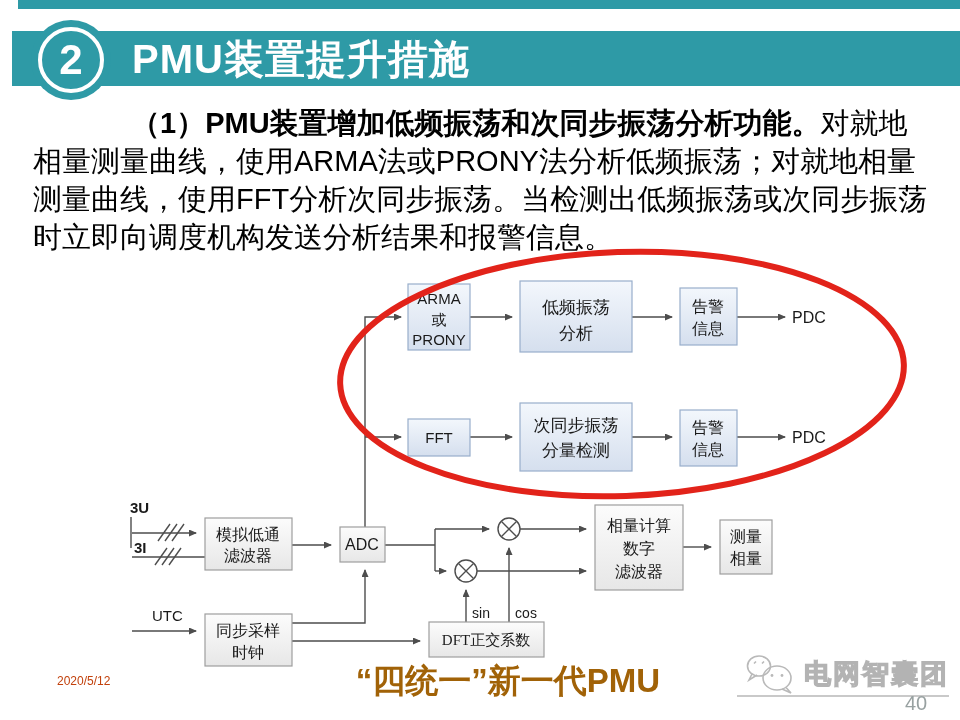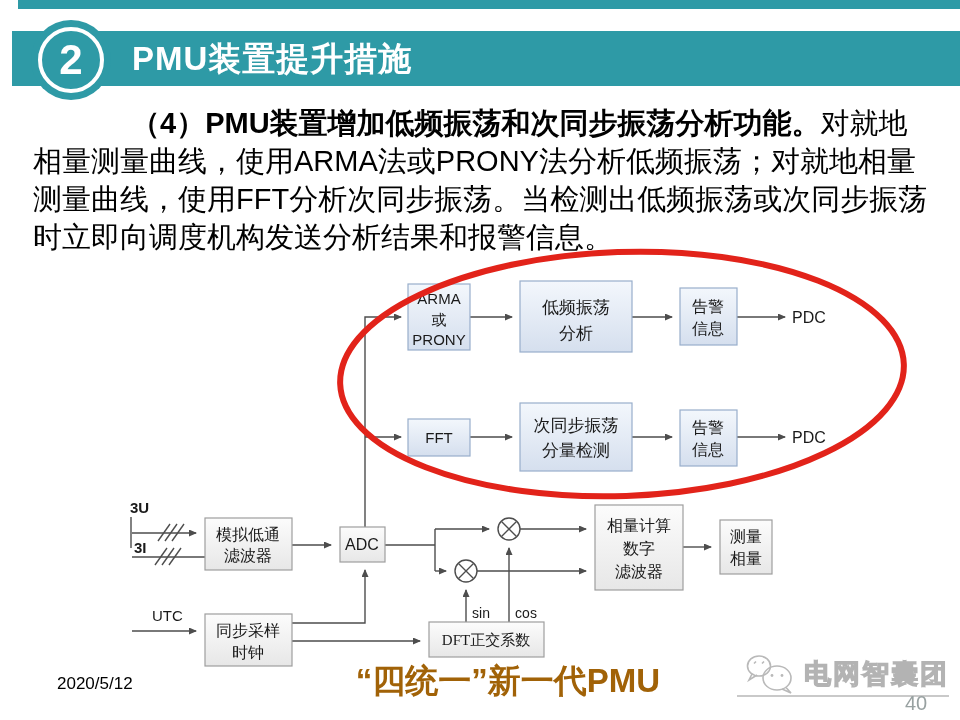--- a/index.html
+++ b/index.html
@@ -5,21 +5,21 @@
   html,body{margin:0;padding:0;}
   body{
     width:960px;height:720px;position:relative;background:#ffffff;overflow:hidden;
     font-family:"Liberation Sans", sans-serif;
   }
   
   .top-strip{position:absolute;left:18px;right:0;top:0;height:9px;background:#2e9aa6;}
   .header-bar{position:absolute;left:12px;right:0;top:31px;height:55px;background:#2e9aa6;}
   .header-title{
     position:absolute;left:120px;top:50%;transform:translateY(-50%);
-    color:#ffffff;font-size:33px;font-weight:bold;letter-spacing:1px;white-space:nowrap;
+    color:#ffffff;font-size:40px;font-weight:bold;letter-spacing:1px;white-space:nowrap;
   }
   .badge{position:absolute;left:31px;top:20px;width:80px;height:80px;border-radius:50%;background:#2e9aa6;}
   .badge-ring{position:absolute;left:7px;top:7px;right:7px;bottom:7px;border:4px solid #ffffff;border-radius:50%;}
   .badge-number{
     position:absolute;left:0;top:0;width:100%;height:100%;display:flex;align-items:center;justify-content:center;
     color:#ffffff;font-size:42px;font-weight:bold;
   }
   
   .body-text{
     position:absolute;left:33px;top:104px;width:898px;margin:0;
@@ -28,21 +28,21 @@
   .body-text .lead{font-weight:bold;}
   
   .diagram{position:absolute;left:0;top:0;width:960px;height:720px;}
   .c path{stroke:#4d4d4d;stroke-width:1.4;fill:none;}
   .box-blue{fill:url(#gradBlue);stroke:#98aecb;stroke-width:1.2;}
   .box-gray{fill:url(#gradGray);stroke:#9e9e9e;stroke-width:1.2;}
   .tzh{font-family:"Liberation Serif", serif;fill:#1a1a1a;text-anchor:middle;}
   .tla{font-family:"Liberation Sans", sans-serif;fill:#1a1a1a;}
   .mult{fill:#ffffff;stroke:#4d4d4d;stroke-width:1.4;}
   
-  .footer-date{position:absolute;left:57px;top:674px;font-size:17px;color:#000000;}
+  .footer-date{position:absolute;left:57px;top:674px;font-size:12px;color:#c2410c;}
   .footer-caption{
     position:absolute;left:50%;top:659px;transform:translateX(-50%);margin-left:28px;
     font-size:33px;font-weight:bold;color:#a16207;white-space:nowrap;
   }
   .brand{position:absolute;left:743px;top:652px;display:flex;align-items:center;gap:5px;}
   .brand-text{
     font-size:27px;font-weight:bold;letter-spacing:2px;color:#efefef;
     -webkit-text-stroke:1.2px #b3b3b3;white-space:nowrap;
   }
   .brand-underline{position:absolute;left:737px;top:695px;width:212px;height:2px;background:#c9c9c9;}
@@ -53,21 +53,21 @@
 
 <div class="top-strip"></div>
 <div class="header-bar">
   <span class="header-title">PMU装置提升措施</span>
 </div>
 <div class="badge">
   <div class="badge-ring"></div>
   <div class="badge-number">2</div>
 </div>
 
-<p class="body-text"><span class="lead">（4）PMU装置增加低频振荡和次同步振荡分析功能。</span><span>对就地相量测量曲线，使用ARMA法或PRONY法分析低频振荡；对就地相量测量曲线，使用FFT分析次同步振荡。当检测出低频振荡或次同步振荡时立即向调度机构发送分析结果和报警信息。</span></p>
+<p class="body-text"><span class="lead">（1）PMU装置增加低频振荡和次同步振荡分析功能。</span><span>对就地相量测量曲线，使用ARMA法或PRONY法分析低频振荡；对就地相量测量曲线，使用FFT分析次同步振荡。当检测出低频振荡或次同步振荡时立即向调度机构发送分析结果和报警信息。</span></p>
 
 <svg class="diagram" viewBox="0 0 960 720">
   <defs>
     <linearGradient id="gradBlue" x1="0" y1="0" x2="0" y2="1">
       <stop offset="0" stop-color="#f3f7fc"></stop>
         <stop offset="1" stop-color="#d5dfee"></stop>
     </linearGradient>
     <linearGradient id="gradGray" x1="0" y1="0" x2="0" y2="1">
       <stop offset="0" stop-color="#fcfcfc"></stop>
         <stop offset="1" stop-color="#e7e7e7"></stop>

